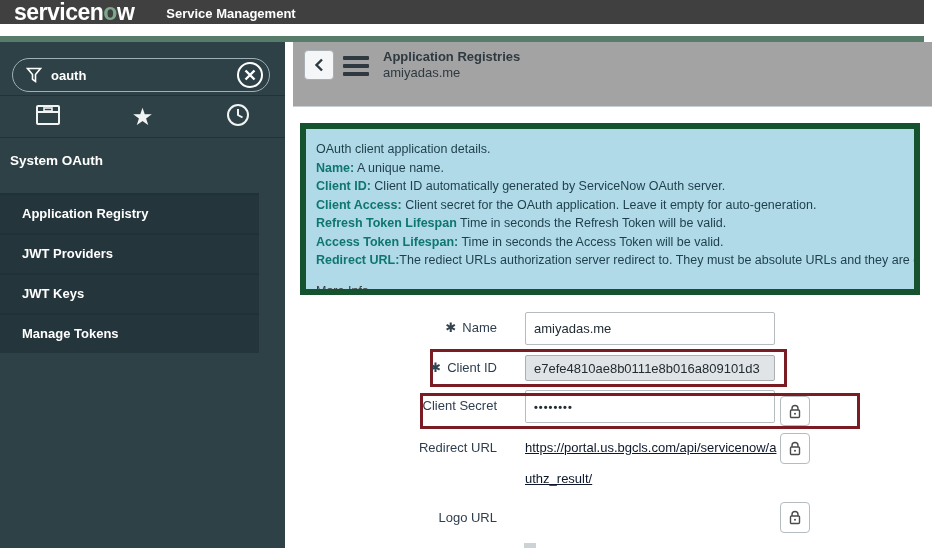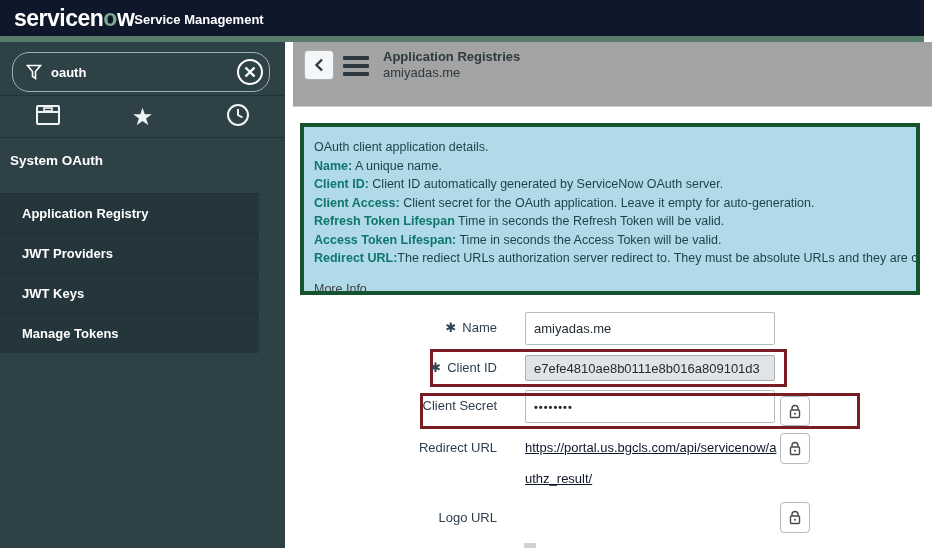--- a/index.html
+++ b/index.html
@@ -1,32 +1,32 @@
 <!DOCTYPE html>
 <html><head>
 <meta charset="utf-8">
 <style>
   * { margin:0; padding:0; box-sizing:border-box; }
   html,body { width:941px; height:548px; background:#fff; }
   body { font-family:"Liberation Sans","DejaVu Sans",sans-serif; }
   .screen { position:relative; width:941px; height:548px; overflow:hidden; background:#fff; }
 
   
-  .app-header { position:absolute; left:0; top:0; width:924px; height:36px; background:#0f172a;
-    display:flex; align-items:center; padding-left:14px; }
+  .app-header { position:absolute; left:0; top:0; width:924px; height:24px; background:#404040;
+    display:flex; align-items:center; padding-left:14px;gap:32px; }
   .logo { font-size:23px; font-weight:bold; color:#fff; letter-spacing:-0.5px; line-height:36px; }
   .logo .logo-o { color:#7ca98e; }
   .product-name { color:#fff; font-size:13px; font-weight:bold; margin-left:0; margin-top:3px; }
   .green-bar { position:absolute; left:0; top:36px; width:924px; height:6px; background:#587c6a; }
   .right-gap { position:absolute; left:924px; top:0; width:17px; height:548px; background:#fff; }
 
   
   .sidebar { position:absolute; left:0; top:42px; width:285px; height:506px; background:#2e4147; }
   .search-row { position:absolute; left:0; top:0; width:285px; height:53px; }
-  .search-box { position:absolute; left:12px; top:10px; width:258px; height:40px;
+  .search-box { position:absolute; left:12px; top:16px; width:258px; height:34px;
     border:1px solid #9fb1b5; border-radius:17px; display:flex; align-items:center; padding:0 6px 0 13px; }
   .search-box input { flex:1; background:transparent; border:none; outline:none; color:#fff;
     font-size:13px; font-weight:bold; font-family:inherit; margin-left:9px; }
   .funnel-icon svg, .clear-btn svg { display:block; }
   .clear-btn { width:26px; height:26px; border-radius:50%; border:2px solid #fff; background:transparent;
     display:flex; align-items:center; justify-content:center; cursor:pointer; }
   .icon-tabs { position:absolute; left:0; top:53px; width:285px; height:43px;
     border-top:1px solid #1f3338; border-bottom:1px solid #1f3338;
     display:flex; align-items:center; justify-content:space-around; }
   .icon-tab { width:50px; height:36px; display:flex; align-items:center; justify-content:center; cursor:pointer; }
@@ -46,21 +46,21 @@
     cursor:pointer; }
   .burger { position:absolute; left:50px; top:14px; width:26px; cursor:pointer; }
   .burger div { width:26px; height:4px; background:#2e3a40; border-radius:1px; margin-bottom:4px; }
   .burger div:last-child { margin-bottom:0; }
   .title-block { position:absolute; left:90px; top:7px; }
   .page-title { font-size:13px; font-weight:bold; color:#2e3a40; line-height:16px; }
   .page-subtitle { font-size:13px; color:#2e3a40; line-height:16px; }
 
   
   .infobox { position:absolute; left:15px; top:81px; width:620px; height:172px; background:#b0dae8;
-    border:4px solid #14532d; padding:11px 0 0 10px; overflow:hidden; }
+    border:6px solid #14532d; padding:11px 0 0 10px; overflow:hidden; }
   .info-line { font-size:12.5px; color:#1d3e4a; line-height:18.5px; white-space:nowrap; overflow:hidden; }
   .info-line b { color:#0f766e; }
   .more-info { display:inline-block; margin-top:14px; font-size:12.5px; color:#404040;
     text-decoration:underline; cursor:pointer; }
 
   
   .fld-label { position:absolute; width:132px; text-align:right; font-size:13px; color:#2e3e4e; }
   .req { color:#33424f; font-size:13px; margin-right:6px; }
   .txt-input { position:absolute; border:1px solid #b5bcc0; border-radius:2px; background:#fff;
     font-size:13px; color:#222c33; padding:0 8px; font-family:inherit; outline:none; }

